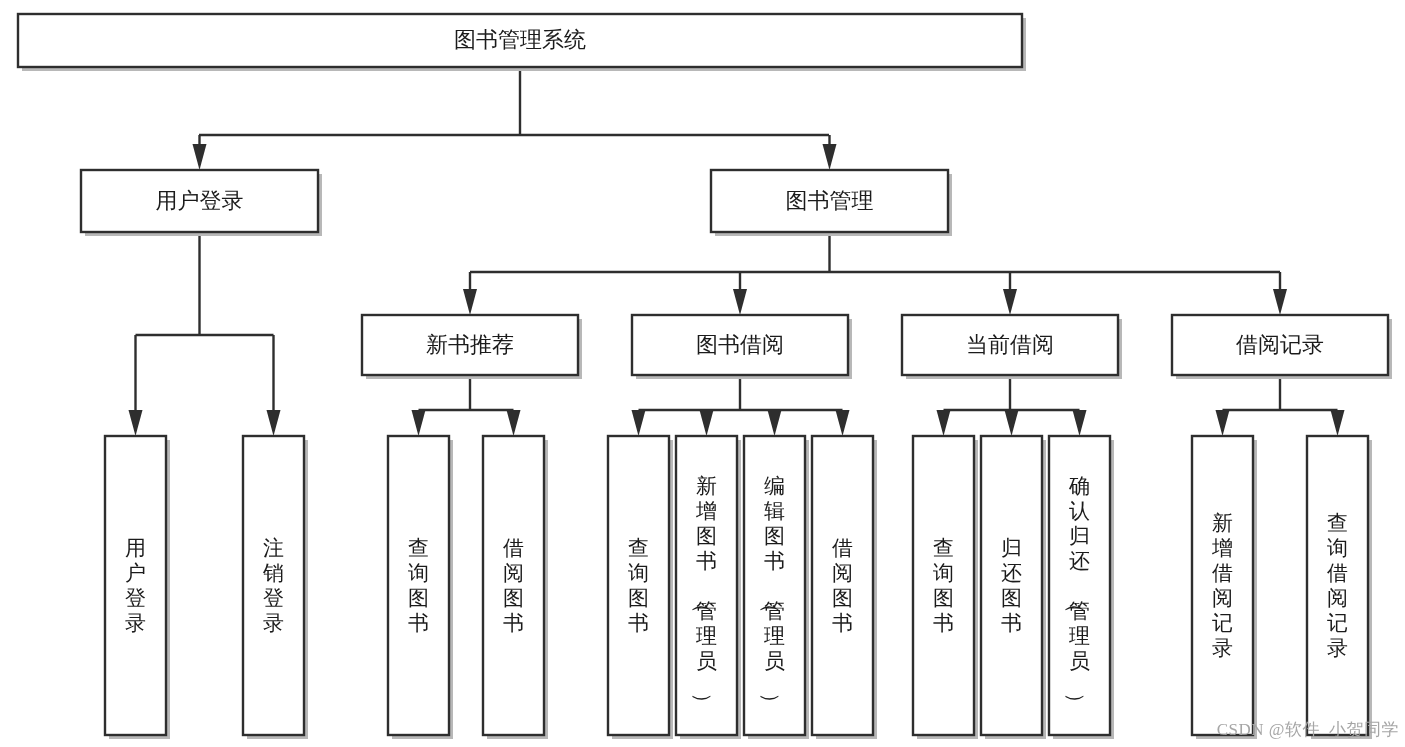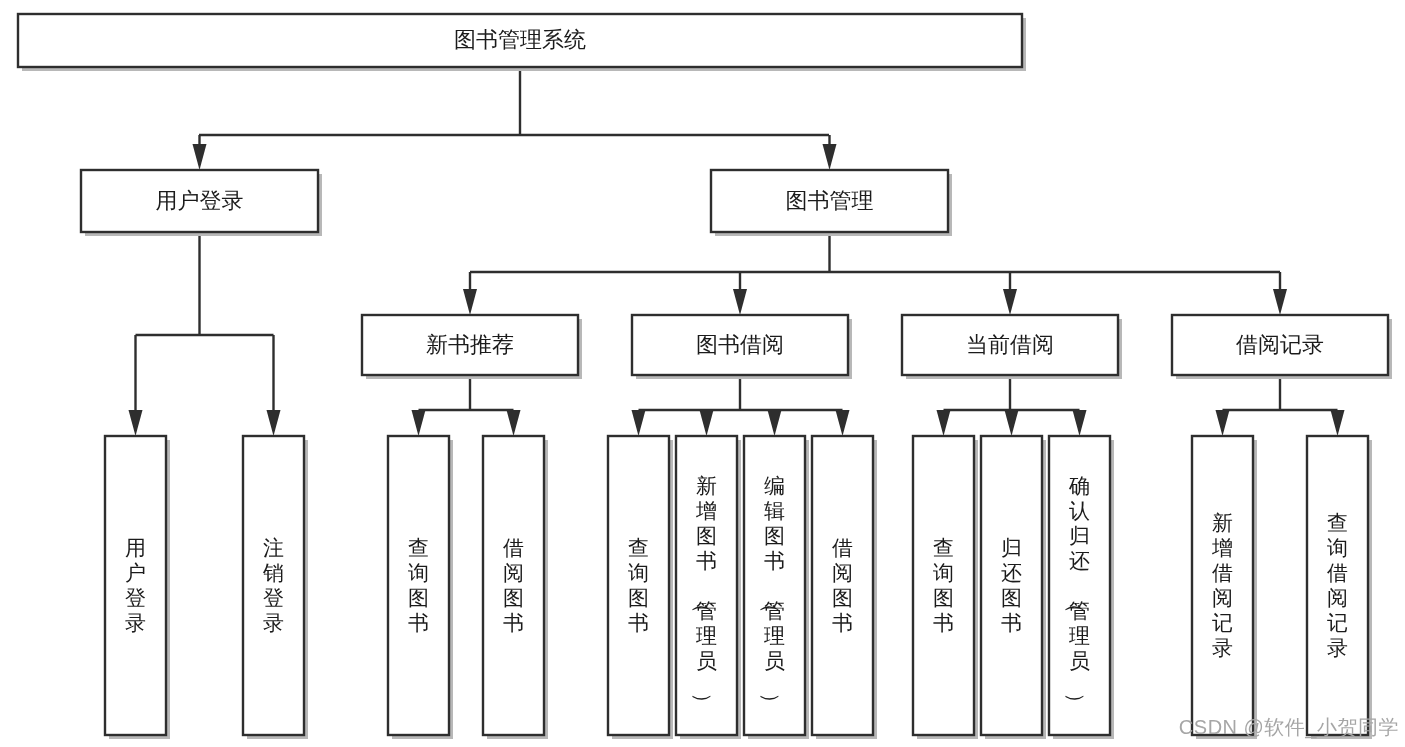--- a/index.html
+++ b/index.html
@@ -57,22 +57,22 @@
   .node-label-v {
     font-family: "Liberation Sans", "DejaVu Sans", sans-serif;
     font-size: 21px;
     fill: #1b1b1b;
     text-anchor: middle;
   }
   .watermark {
     position: absolute;
     right: 6px;
     bottom: 6px;
-    font-family: Liberation Sans, sans-serif;
-    font-size: 20px;
+    font-family: Liberation Serif, serif;
+    font-size: 17px;
     color: #a6a6a6;
     letter-spacing: 0.5px;
     user-select: none;
     pointer-events: none;
     white-space: nowrap;
   }
 </style>
 </head>
 <body>
 

